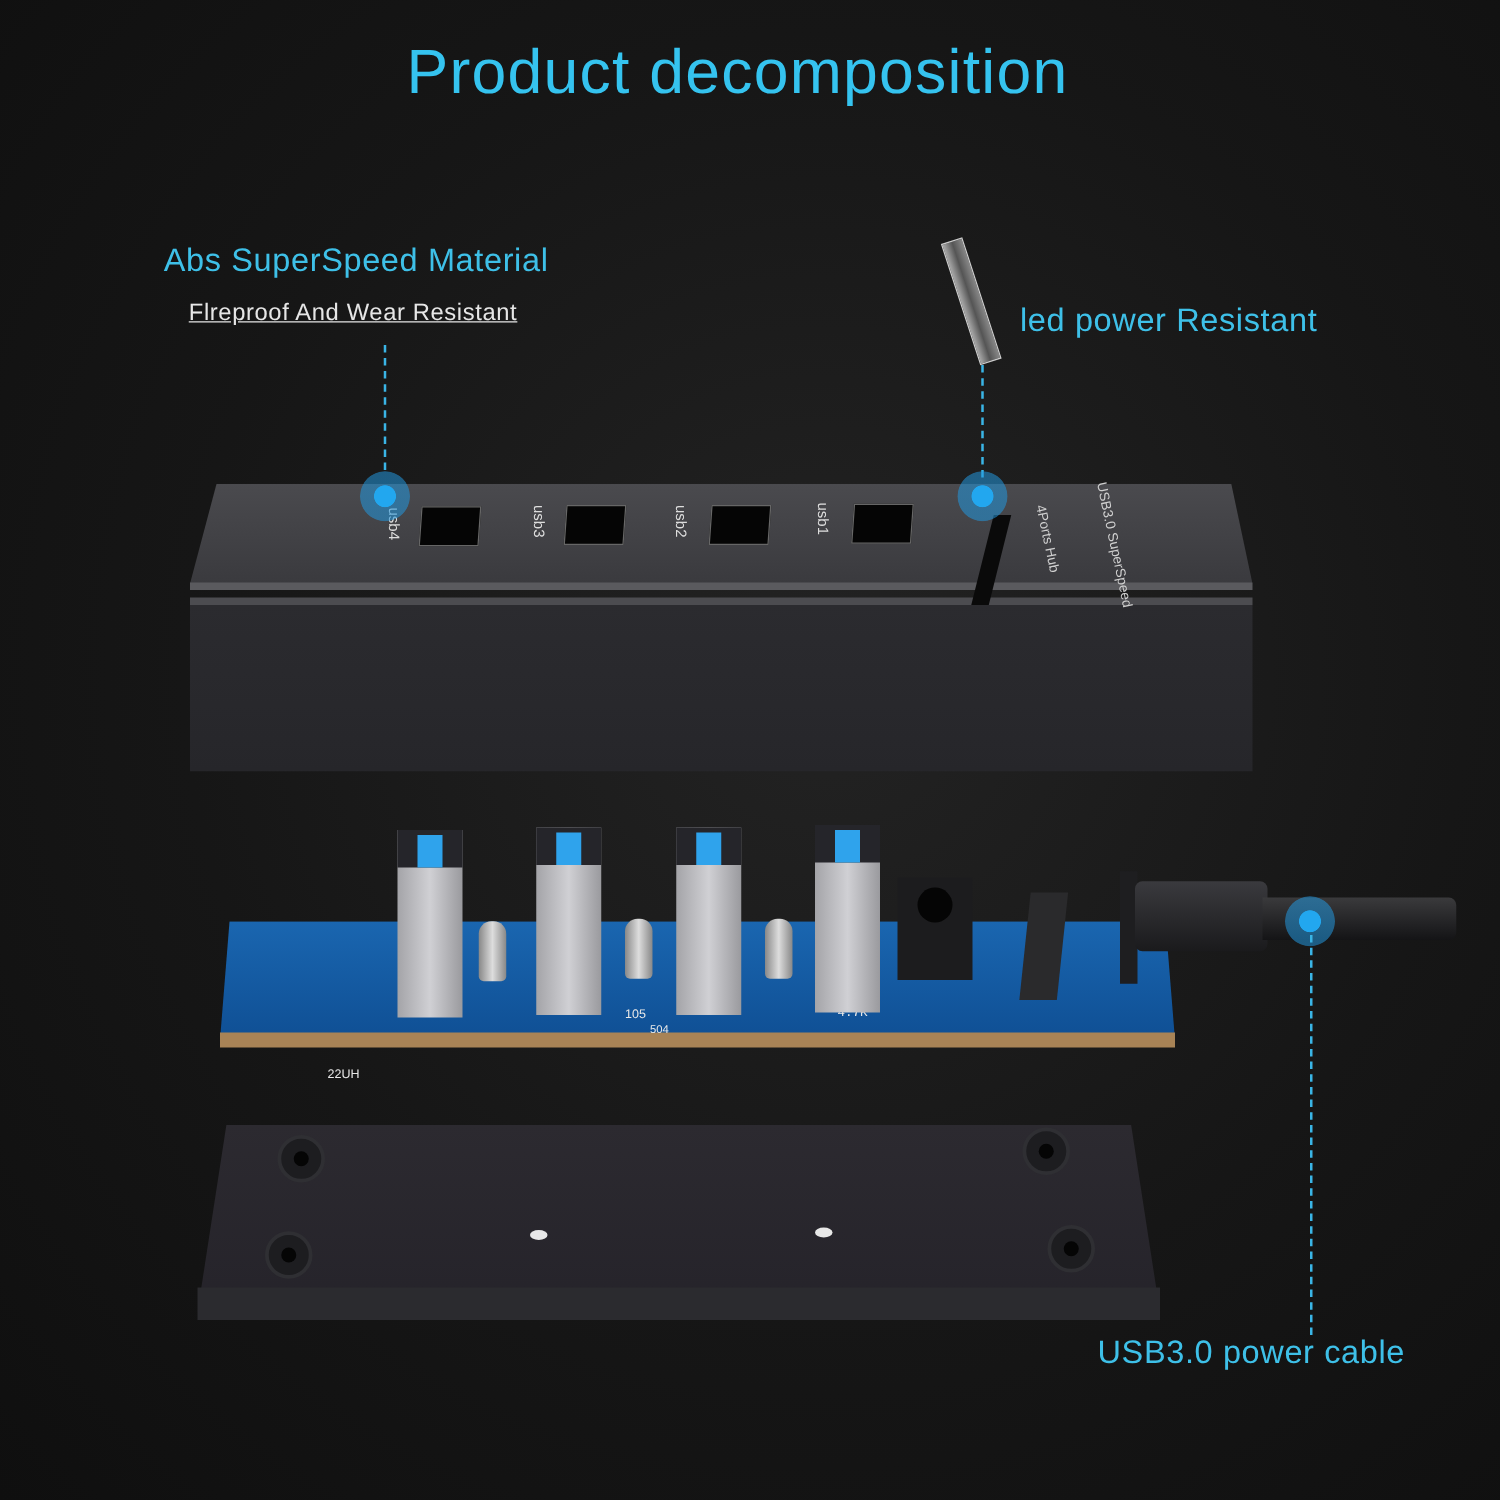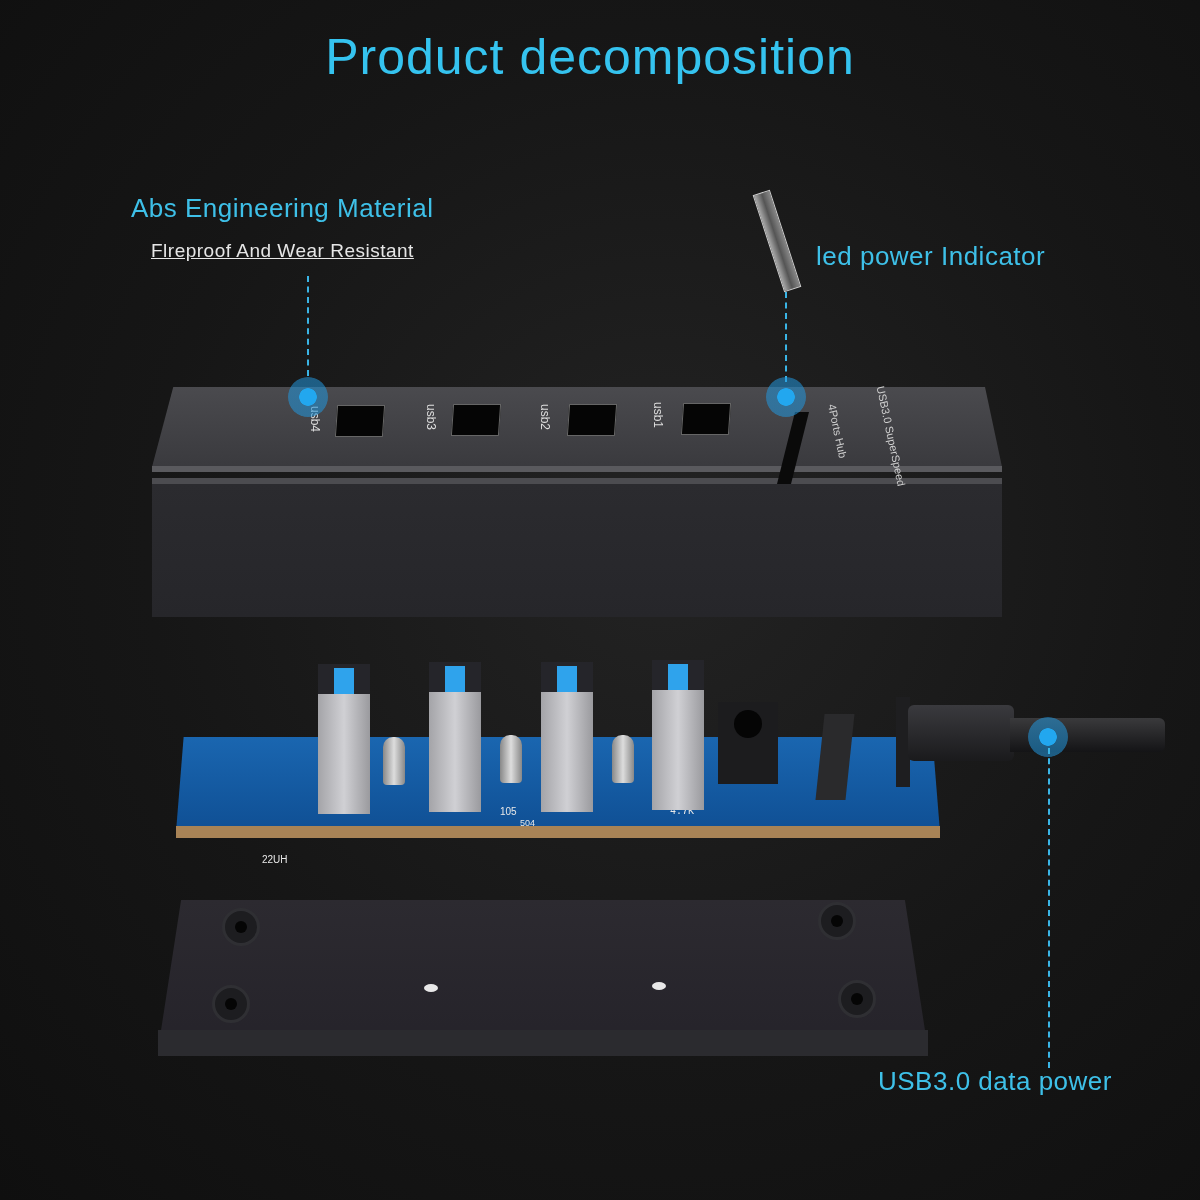--- a/index.html
+++ b/index.html
@@ -70,26 +70,26 @@
     .case-bottom-rim { left: 158px; top: 1030px; width: 770px; height: 26px; background: #2b2b2f; }
     .post { width: 32px; height: 32px; border-radius: 50%; background: #1d1d20; border: 3px solid #2f2f33; }
     .post-hole { position: absolute; left: 10px; top: 10px; width: 12px; height: 12px; border-radius: 50%; background: #050505; }
     .rivet { width: 14px; height: 8px; border-radius: 50%; background: #e8e8e8; }
   </style>
 </head>
 <body>
 
 <div class="abs title">Product decomposition</div>
 
-<div class="abs label-blue" style="left:131px; top:193px;">Abs Engineering Material</div>
+<div class="abs label-blue" style="left:131px; top:193px;">Abs SuperSpeed Material</div>
 <div class="abs label-white" style="left:151px; top:240px;">Flreproof And Wear Resistant</div>
 <div class="abs dash-v" style="left:307px; top:276px; height:100px;"></div>
 
 <div class="abs led-bar"></div>
-<div class="abs label-blue" style="left:816px; top:241px;">led power Indicator</div>
+<div class="abs label-blue" style="left:816px; top:241px;">led power Resistant</div>
 <div class="abs dash-v" style="left:785px; top:292px; height:90px;"></div>
 
 <div class="abs case-top-face"></div>
 <div class="abs case-rail" style="top:466px;"></div>
 <div class="abs case-rail" style="top:478px; background:#4c4c50;"></div>
 <div class="abs case-body"></div>
 
 <div class="abs port-text" style="left:302px; top:412px;">usb4</div>
 <div class="abs port-hole" style="left:336px; top:405px;"></div>
 <div class="abs port-text" style="left:418px; top:410px;">usb3</div>
@@ -158,13 +158,13 @@
   </div>
 <div class="abs post" style="left:212px; top:985px;">
     <div class="post-hole"></div>
   </div>
 <div class="abs post" style="left:838px; top:980px;">
     <div class="post-hole"></div>
   </div>
 <div class="abs rivet" style="left:424px; top:984px;"></div>
 <div class="abs rivet" style="left:652px; top:982px;"></div>
 
-<div class="abs label-blue" style="left:878px; top:1066px;">USB3.0 data power</div>
+<div class="abs label-blue" style="left:878px; top:1066px;">USB3.0 power cable</div>
 
 </body></html>

